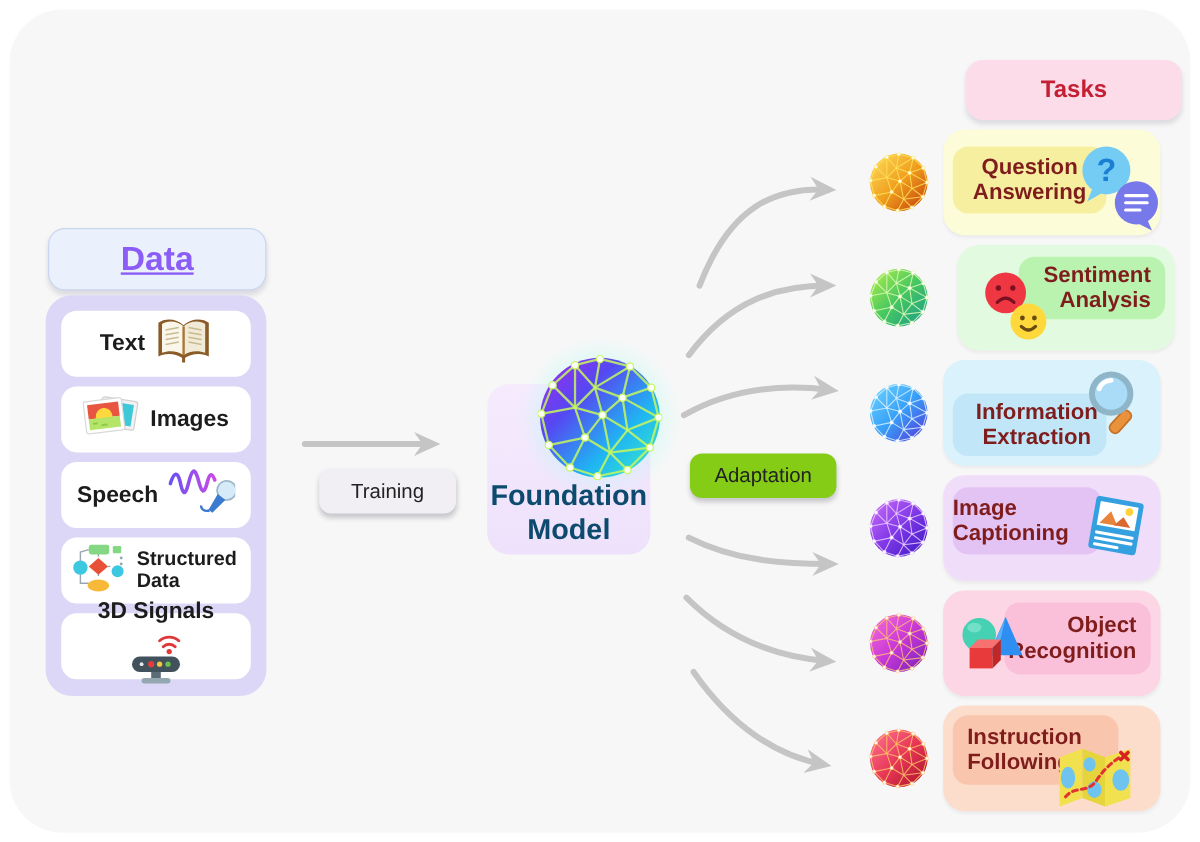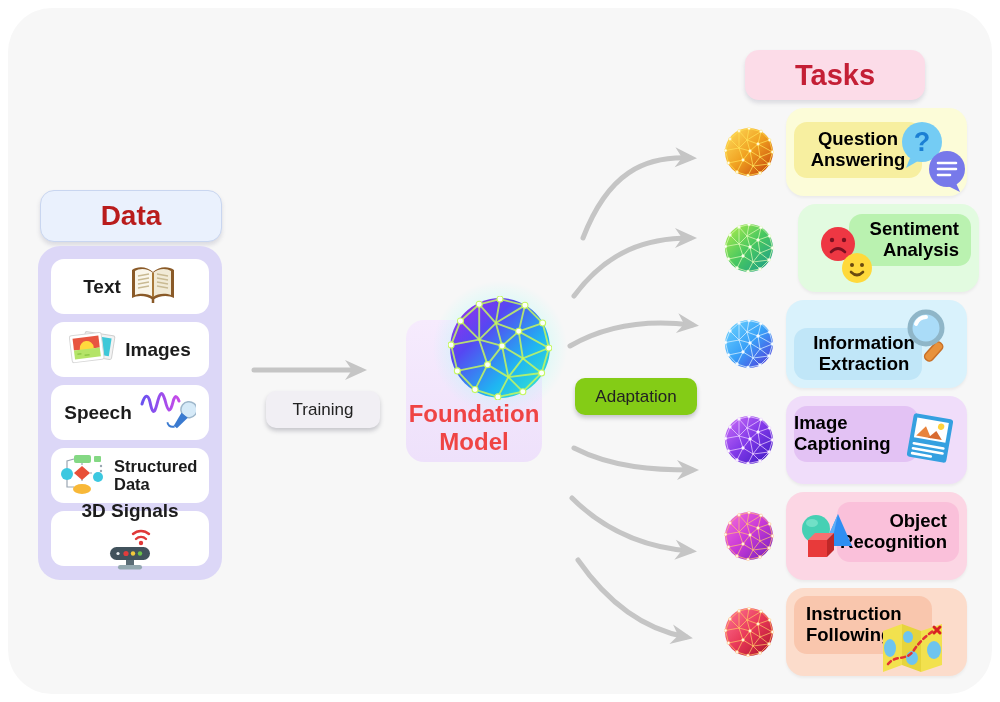--- a/index.html
+++ b/index.html
@@ -21,26 +21,26 @@
   .flow-pill{display:flex;align-items:center;justify-content:center;border-radius:10px;font-size:17px;color:#222;
              box-shadow:0 3px 4px rgba(60,60,80,.25);}
   #training-pill{left:258px;top:383px;width:114px;height:37px;background:#f1eff4;}
   #adaptation-pill{left:567px;top:370px;width:122px;height:37px;background:#84cc16;}
   #model-box{left:398px;top:312px;width:136px;height:142px;border-radius:18px;background:linear-gradient(180deg,#f6ebfd,#eee1fb);}
   #model-glow{left:424px;top:272px;width:136px;height:136px;border-radius:50%;
               background:radial-gradient(circle,rgba(160,255,245,.85) 0%,rgba(160,255,245,0) 70%);}
   #model-sphere{left:440px;top:288px;width:104px;height:104px;}
   #model-title{left:396px;top:392px;width:140px;text-align:center;font-size:24px;line-height:1.15;font-weight:bold;}
   
-  #tasks-title{left:737px;top:42px;width:180px;height:50px;font-size:29px;background:#fcdce8;}
+  #tasks-title{left:797px;top:42px;width:180px;height:50px;font-size:20px;background:#fcdce8;}
   .task-row{position:absolute;left:702px;width:258px;height:88px;}
   .task-sphere{position:absolute;left:14px;top:19px;width:50px;height:50px;}
   .task-outer{position:absolute;left:76px;top:0;width:181px;height:88px;border-radius:18px;box-shadow:0 2px 3px rgba(0,0,0,.05);}
   .task-inner{position:absolute;border-radius:13px;display:flex;align-items:center;box-sizing:border-box;}
-  .task-label{font-size:18.5px;font-weight:bold;color:#000000;line-height:1.12;width:100%;}
+  .task-label{font-size:18.5px;font-weight:bold;color:#7f1d1d;line-height:1.12;width:100%;}
   .icon{position:absolute;}
   
   .r0 .task-inner{left:8px;top:14px;width:128px;height:56px;justify-content:center;text-align:center;}
   .r1 .task-inner{right:8px;top:10px;width:122px;height:52px;justify-content:flex-end;text-align:right;padding-right:12px;}
   .r2 .task-inner{left:8px;bottom:8px;width:128px;height:52px;padding-left:12px;text-align:center;}
   .r3 .task-inner{left:8px;top:10px;width:124px;height:56px;text-align:left;}
   .r4 .task-inner{right:8px;top:10px;width:122px;height:60px;justify-content:flex-end;text-align:right;padding-right:12px;}
   .r5 .task-inner{left:8px;top:8px;width:138px;height:58px;padding-left:12px;text-align:left;}
   
   #arrows{position:absolute;left:0;top:0;width:1000px;height:702px;pointer-events:none;}
@@ -60,21 +60,21 @@
     </defs>
     <path class="arrow" d="M246,362 L352,362" marker-end="url(#ah)"></path>
     <path class="arrow" d="M575,230 C600,165 636,148 682,150" marker-end="url(#ah)"></path>
     <path class="arrow" d="M566,288 C600,242 640,230 682,230" marker-end="url(#ah)"></path>
     <path class="arrow" d="M562,338 C600,316 644,312 684,317" marker-end="url(#ah)"></path>
     <path class="arrow" d="M566,440 C605,460 648,462 684,462" marker-end="url(#ah)"></path>
     <path class="arrow" d="M564,490 C602,528 644,540 682,543" marker-end="url(#ah)"></path>
     <path class="arrow" d="M570,552 C602,598 640,622 678,629" marker-end="url(#ah)"></path>
   </svg>
 
-  <div class="pill abs" id="data-title" style="background: rgb(234, 241, 253); color: #b91c1c;">Data</div>
+  <div class="pill abs" id="data-title" style="background: rgb(234, 241, 253); color: #8b5cf6; text-decoration: underline;">Data</div>
 
   <div class="abs" id="data-panel" style="background: rgb(220, 215, 247);">
     <div class="data-item" style="top:13px;">
       <span class="lbl">Text</span>
       <span class="icn">
         <svg width="48" height="40" viewBox="0 0 48 40">
           <path d="M24 7 C18 1 8 1 3 5 L3 33 C8 30 18 30 24 35 C30 30 40 30 45 33 L45 5 C40 1 30 1 24 7 Z" fill="#8a5a28"></path>
           <path d="M24 8 C19 3 10 3 6 6 L6 30 C11 28 19 28 24 32 Z" fill="#faf6ea"></path>
           <path d="M24 8 C29 3 38 3 42 6 L42 30 C37 28 29 28 24 32 Z" fill="#f1ead6"></path>
           <path d="M24 8 L24 32" stroke="#a87838" stroke-width="2"></path>
@@ -231,21 +231,21 @@
           <circle cx="26" cy="90" r="2.9"></circle>
           <circle cx="9" cy="72" r="2.9"></circle>
           <circle cx="3" cy="47" r="2.9"></circle>
           <circle cx="12" cy="24" r="2.9"></circle>
           <circle cx="30" cy="8" r="2.9"></circle>
           <circle cx="68" cy="34" r="2.9"></circle>
           <circle cx="52" cy="48" r="2.9"></circle>
           <circle cx="38" cy="66" r="2.9"></circle>
         </g>
   </svg></div>
-  <div class="abs" id="model-title" style="color: #ef4444;">Foundation Model</div>
+  <div class="abs" id="model-title" style="color: #0c4a6e;">Foundation Model</div>
 
   <div class="flow-pill abs" id="adaptation-pill">Adaptation</div>
 
   <div class="pill abs" id="tasks-title" style="background: rgb(252, 220, 232); color: rgb(196, 31, 53);">Tasks</div>
 
   <div class="task-row r0" style="top:100px;">
     <div class="task-sphere"><svg width="100%" height="100%" viewBox="0 0 100 100">
     <defs>
             <linearGradient id="sg1" x1="0%" y1="0%" x2="100%" y2="100%">
               <stop offset="0%" stop-color="#ffe060"></stop>

